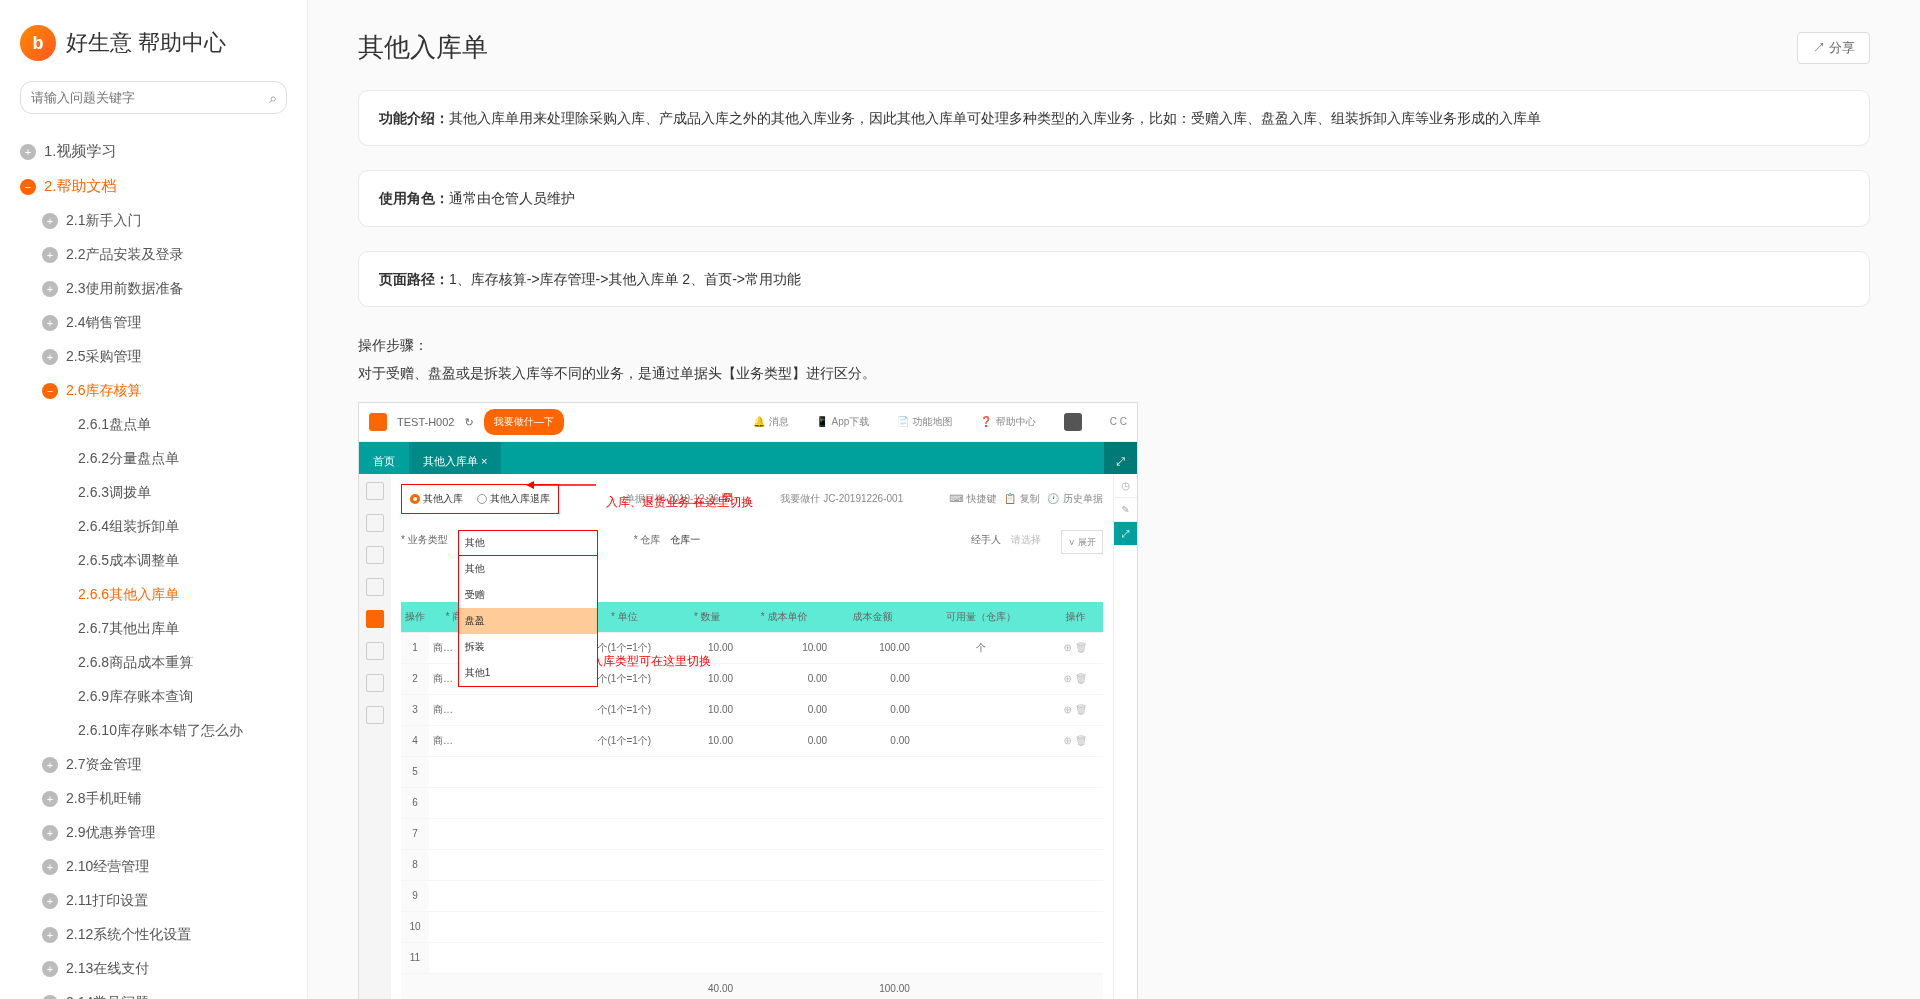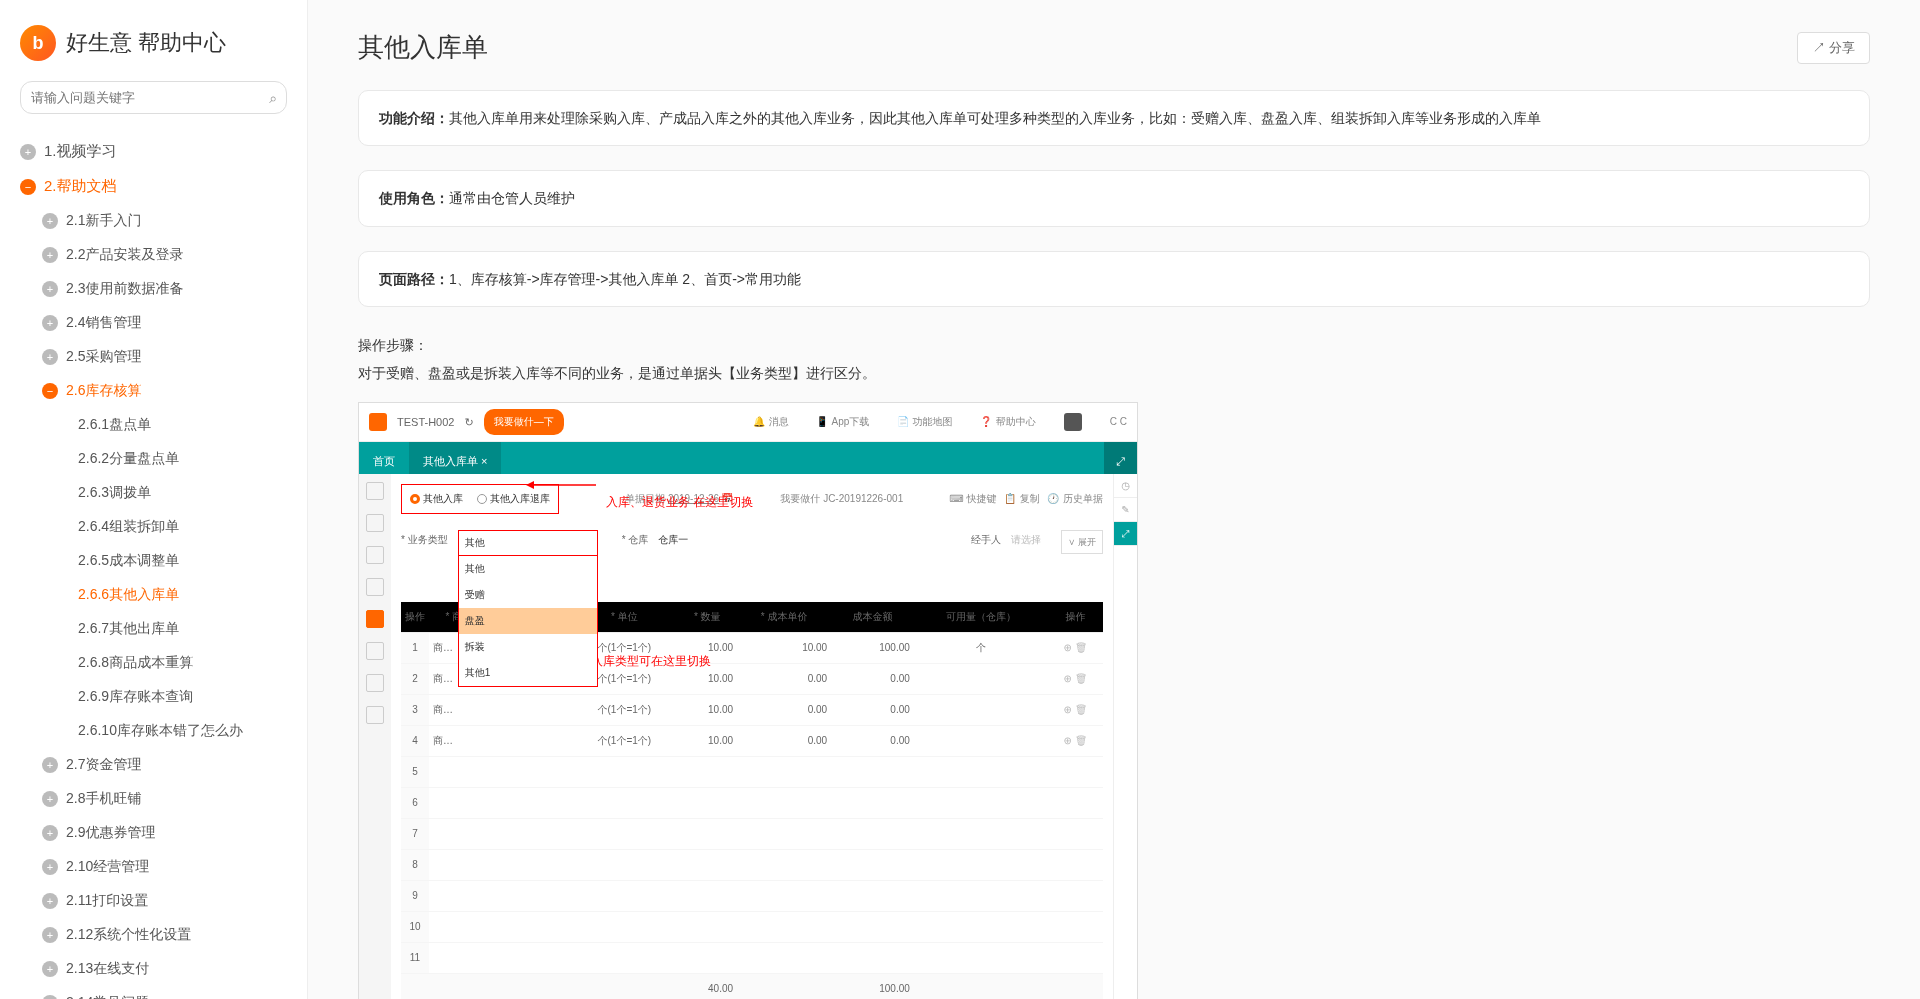--- a/index.html
+++ b/index.html
@@ -60,21 +60,21 @@
 .ss-annotation { color: red; font-size: 12px; position: absolute; }
 
 .ss-form-row { display: flex; padding: 6px 0; gap: 10px; font-size: 10px; align-items: flex-start; }
 .ss-label { color: #666; }
 .ss-select { border: 1px solid red; padding: 2px 20px 2px 6px; font-size: 10px; background: #fff; position: relative; width: 140px; }
 .ss-dropdown { position: absolute; top: 100%; left: -1px; right: -1px; border: 1px solid red; background: #fff; z-index: 10; }
 .ss-dropdown-item { padding: 3px 6px; font-size: 10px; }
 .ss-dropdown-item.highlight { background: #ffcc99; }
 
 .ss-table { width: 100%; border-collapse: collapse; font-size: 10px; margin-top: 40px; }
-.ss-table th { background: #000000; padding: 5px 4px; font-weight: normal; color: #666; text-align: center; border-bottom: 1px solid #eee; }
+.ss-table th { background: #5eead4; padding: 5px 4px; font-weight: normal; color: #666; text-align: center; border-bottom: 1px solid #eee; }
 .ss-table td { padding: 5px 4px; text-align: center; border-bottom: 1px solid #f5f5f5; color: #666; }
 .ss-table td.right { text-align: right; }
 .ss-rownum-col { background: #ff6600; color: #fff; width: 28px; }
 
 .ss-rightbar { width: 24px; background: #fff; border-left: 1px solid #eee; display: flex; flex-direction: column; }
 .ss-rightbar div { height: 24px; border-bottom: 1px solid #eee; display: flex; align-items: center; justify-content: center; color: #aaa; font-size: 10px; }
 .ss-rightbar div.active { background: #00a09d; color: #fff; }
 
 .red-arrow-svg { position: absolute; }
 </style>
@@ -271,21 +271,21 @@
               <div class="ss-select">
                 <span>其他</span>
                 <div class="ss-dropdown">
                   <div class="ss-dropdown-item">其他</div>
                   <div class="ss-dropdown-item">受赠</div>
                   <div class="ss-dropdown-item highlight">盘盈</div>
                   <div class="ss-dropdown-item">拆装</div>
                   <div class="ss-dropdown-item">其他1</div>
                 </div>
               </div>
-              <span class="ss-label" style="margin-left:14px">* 仓库</span>
+              <span class="ss-label" style="margin-left:26px">* 仓库</span>
               <span>仓库一</span>
               <span class="ss-label" style="margin-left:auto">经手人</span>
               <span style="color:#bbb">请选择</span>
               <span style="border:1px solid #ddd;padding:2px 6px;margin-left:10px;font-size:9px;color:#888">∨ 展开</span>
             </div>
 
             <svg class="red-arrow-svg" style="left:100px;top:125px" width="50" height="60">
                 <path d="M 45 55 Q 20 40 8 5" stroke="red" stroke-width="1.5" fill="none"></path>
                 <polygon points="5,0 12,6 2,10" fill="red"></polygon>
               </svg>

